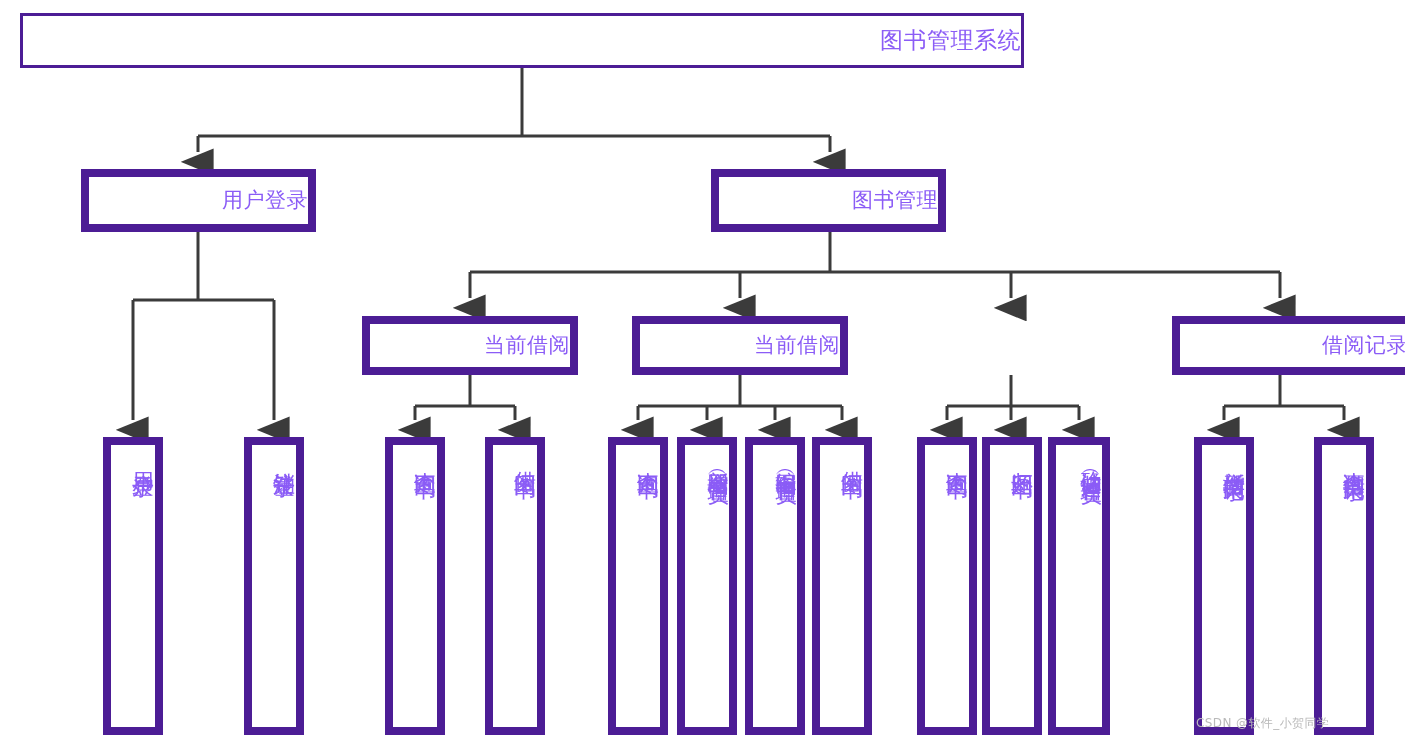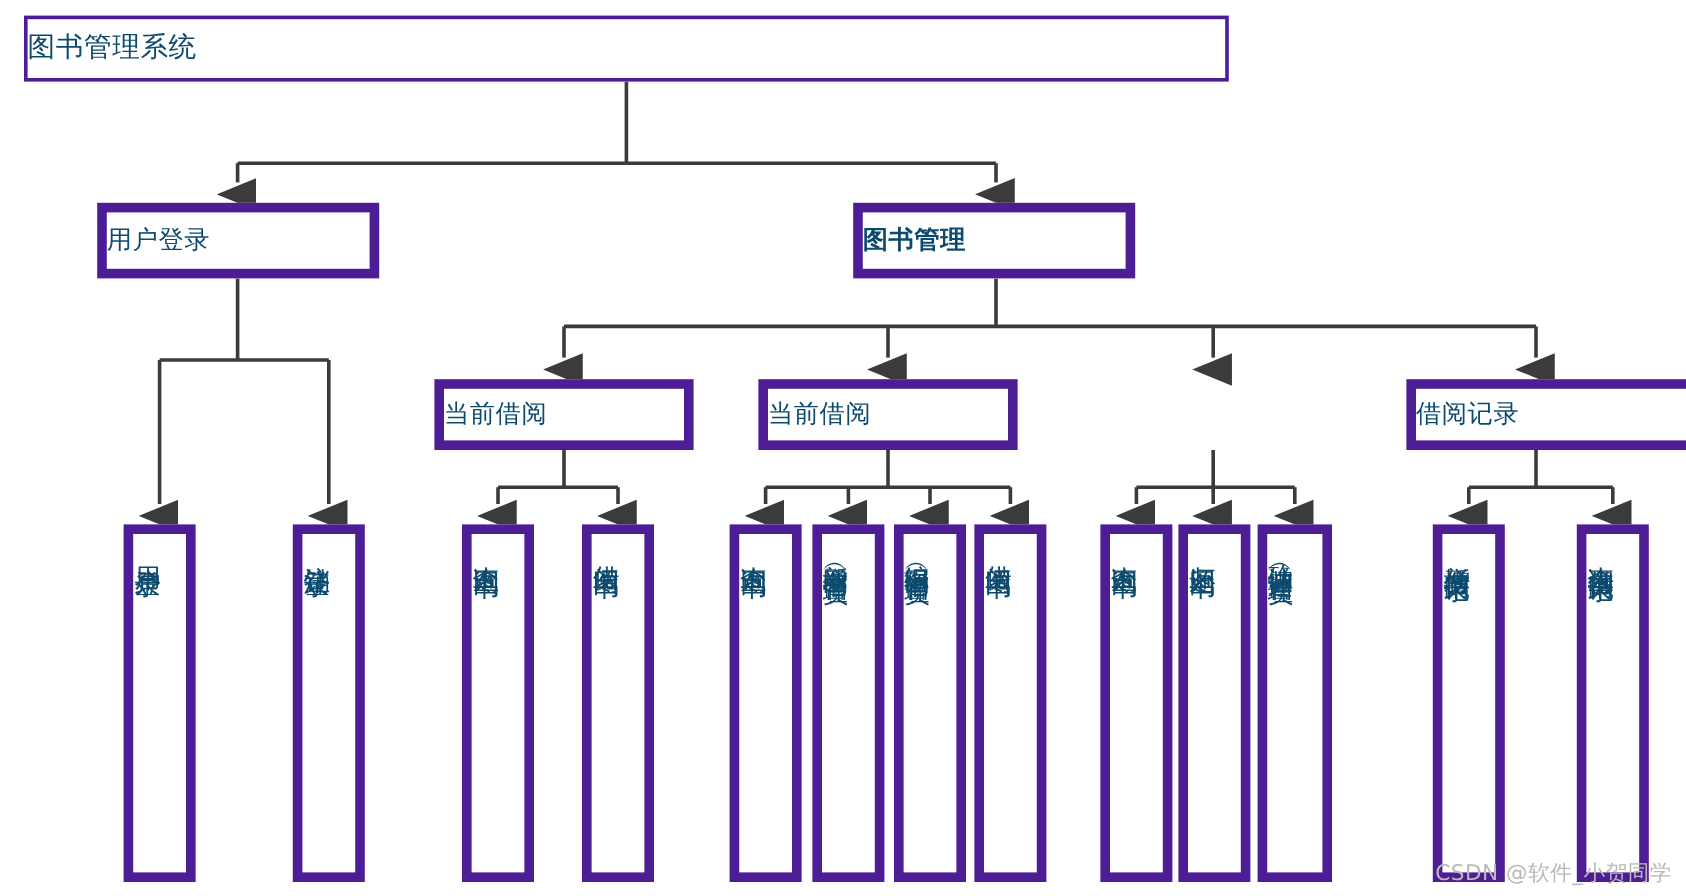--- a/index.html
+++ b/index.html
@@ -26,22 +26,22 @@
     height: 747px;
     pointer-events: none;
   }
   .node {
     position: absolute;
     box-sizing: border-box;
     background: #ffffff;
     border: 8px solid #4c1d95;
     display: flex;
     align-items: center;
-    justify-content: flex-start;
-    color: #0c4a6e;
+    justify-content: flex-end;
+    color: #8b5cf6;
     z-index: 2;
   }
   .node.root {
     border-width: 3px;
   }
   .node .txt {
     display: block;
     text-align: center;
     line-height: 1.18;
     letter-spacing: 0.5px;
@@ -66,21 +66,21 @@
     letter-spacing: 2px;
     white-space: nowrap;
     text-align: start;
   }
   .node.vert.small .txt {
     font-size: 21px;
   }
   .watermark {
     position: absolute;
     color: #b9b9b9;
-    font-size: 18px;
+    font-size: 12px;
     letter-spacing: 0.4px;
     white-space: nowrap;
     z-index: 3;
     font-family: "DejaVu Sans", "Liberation Sans", sans-serif;
   }
 </style>
 </head>
 <body>
 
 <div id="canvas">
@@ -136,21 +136,21 @@
   </svg>
 
   <div class="node root horiz" style="left:20px; top:13px; width:1004px; height:55px;">
     <span class="txt">图书管理系统</span>
   </div>
 
   <div class="node horiz" style="left:81px; top:169px; width:235px; height:63px;">
     <span class="txt">用户登录</span>
   </div>
 
-  <div class="node horiz" style="left:711px; top:169px; width:235px; height:63px;font-weight:bold;">
+  <div class="node horiz" style="left:711px; top:169px; width:235px; height:63px;">
     <span class="txt">图书管理</span>
   </div>
 
   <div class="node horiz" style="left:362px; top:316px; width:216px; height:59px;">
     <span class="txt">当前借阅</span>
   </div>
 
   <div class="node horiz" style="left:632px; top:316px; width:216px; height:59px;">
     <span class="txt">当前借阅</span>
   </div>

